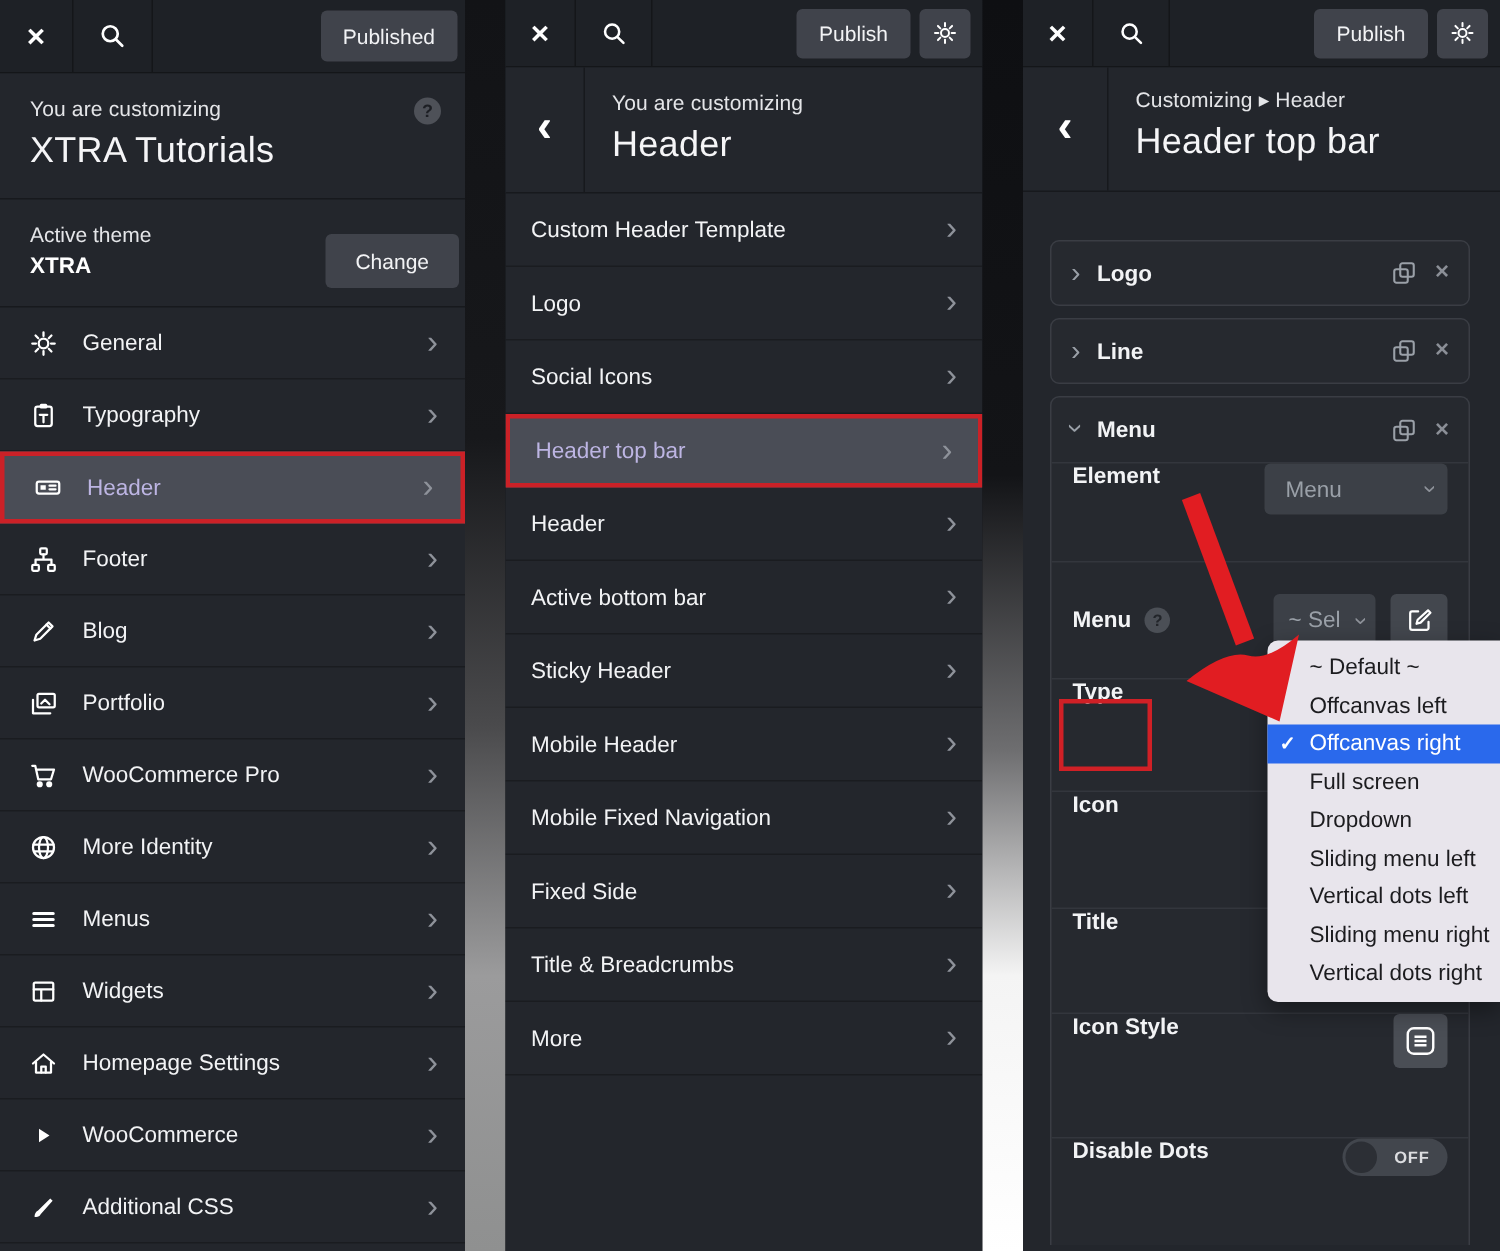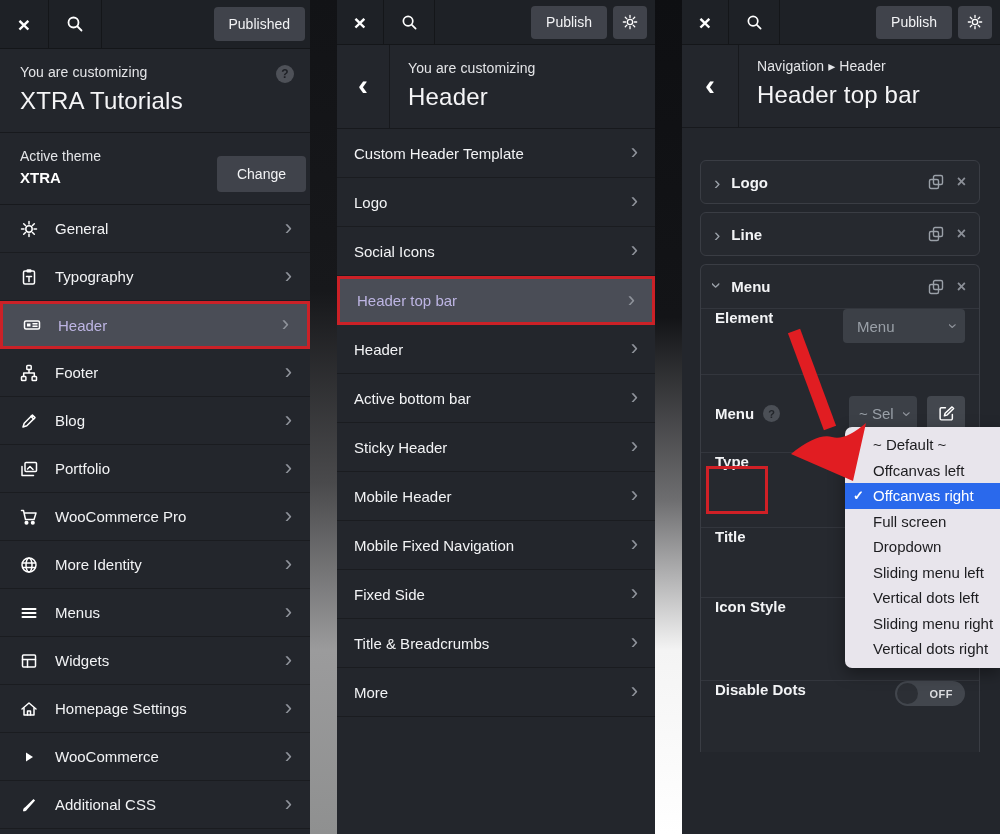--- a/index.html
+++ b/index.html
@@ -346,21 +346,21 @@
           <circle cx="9" cy="9" r="3"></circle>
           <path d="M9 1.5V4M9 14v2.5M1.5 9H4M14 9h2.5M3.7 3.7l1.8 1.8M12.5 12.5l1.8 1.8M14.3 3.7l-1.8 1.8M5.5 12.5l-1.8 1.8"></path>
         </svg>
     </div>
   </div>
   <div class="crumb" style="height:83px;box-sizing:border-box">
     <div class="back-col" style="width:56px">
         <span class="back-glyph">‹</span>
       </div>
     <div class="crumb-text" style="padding-top:13px">
-      <div class="eyebrow">Navigation ▸ Header</div>
+      <div class="eyebrow">Customizing ▸ Header</div>
       <div class="big-title">Header top bar</div>
     </div>
   </div>
 
   <div class="content">
 
     <div class="card">
       <div class="card-head">
         <span class="cchev">›</span>
         <span class="clbl">Logo</span>
@@ -425,20 +425,23 @@
                 <path d="M13.2 1.8l1.5 1.5L8.5 9.5 6 10.2l.7-2.5z"></path>
               </svg>
           </span>
         </span>
       </div>
 
       <div class="crow" style="height:75px">
         <span class="rlbl">Type</span>
       </div>
 
+      <div class="crow" style="height:78px">
+        <span class="rlbl">Icon</span>
+      </div>
 
       <div class="crow" style="height:70px">
         <span class="rlbl">Title</span>
       </div>
 
       <div class="crow" style="height:83px">
         <span class="rlbl">Icon Style</span>
         <span class="iconstyle-btn">
           <svg width="20" height="20" viewBox="0 0 20 20" stroke="#fff" fill="none" stroke-width="1.6">
               <rect x="1.5" y="1.5" width="17" height="17" rx="4"></rect>

